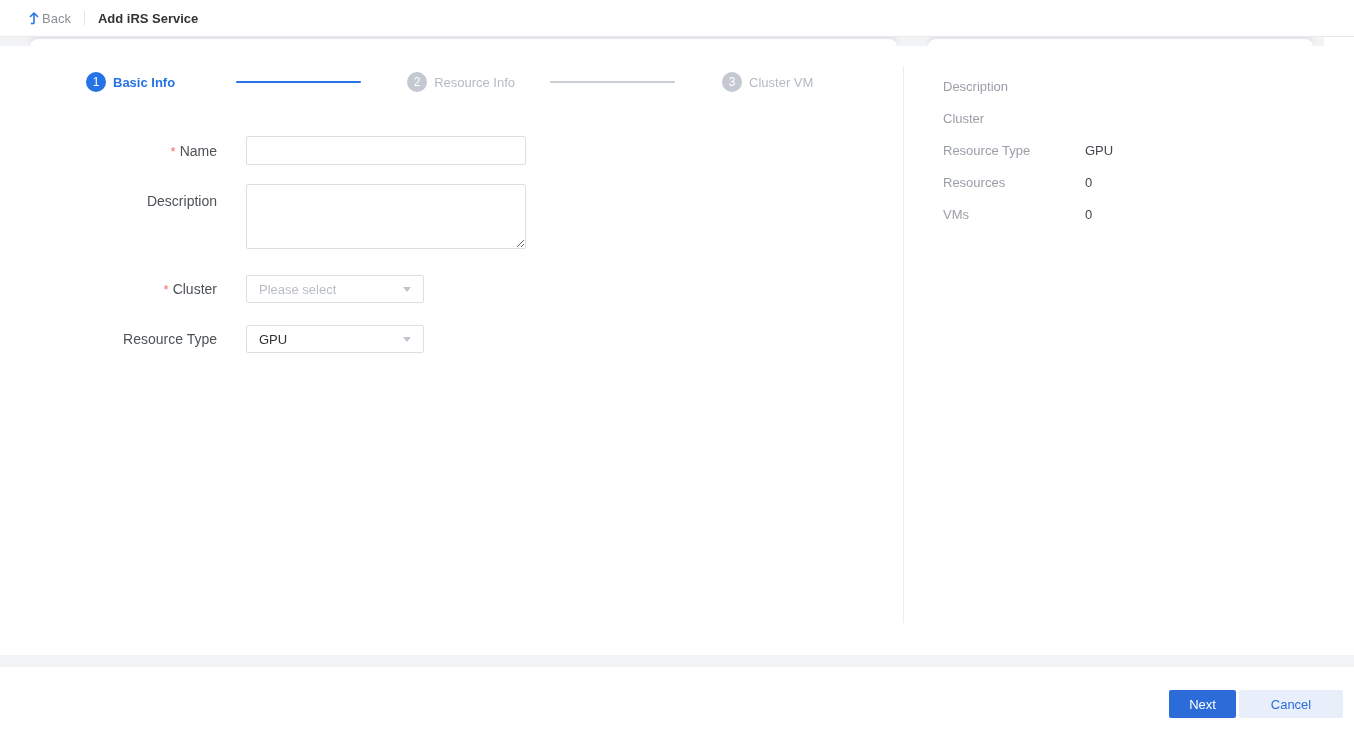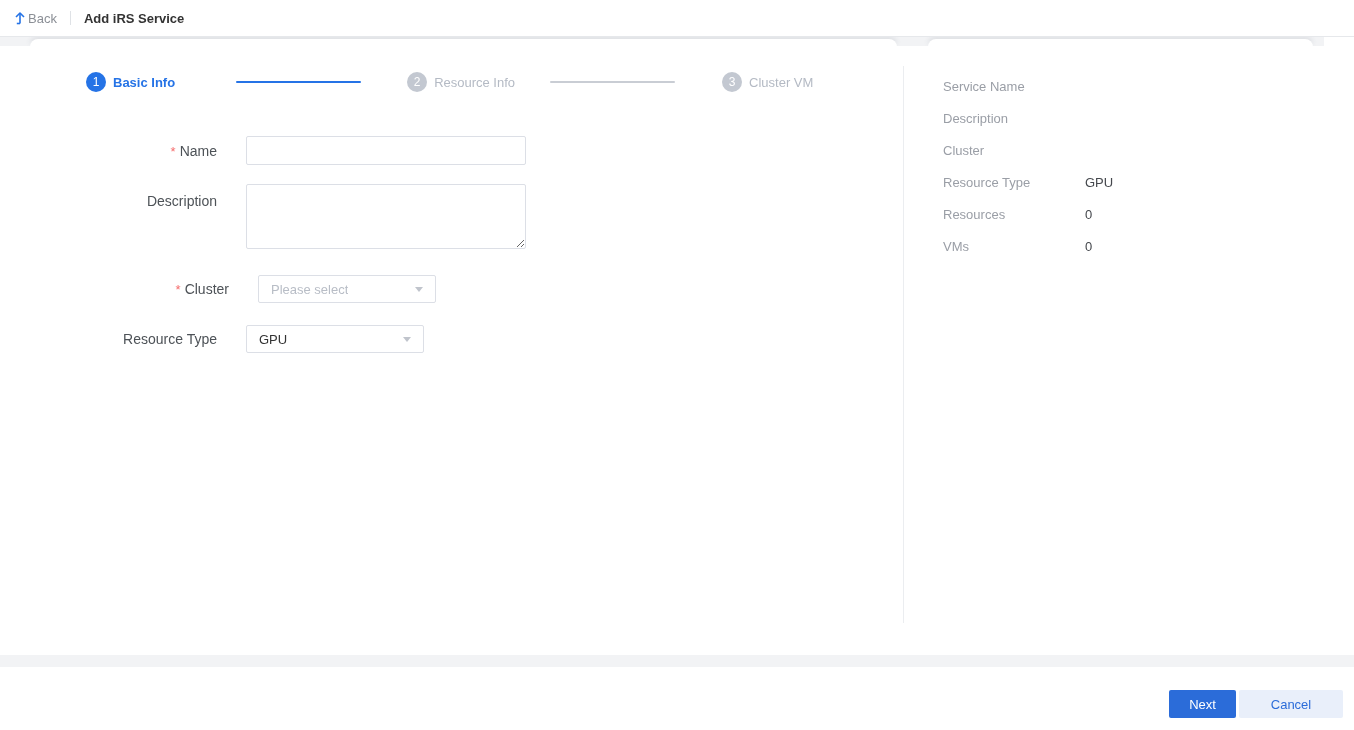--- a/index.html
+++ b/index.html
@@ -18,21 +18,21 @@
   body{
     position:relative;overflow:hidden;background:#ffffff;
     font-family:"Liberation Sans","DejaVu Sans",sans-serif;
     -webkit-font-smoothing:antialiased;color:#333;
   }
 
   
   .topbar{
     position:absolute;top:0;left:0;right:0;height:37px;background:#fff;
     border-bottom:1px solid #e6e8eb;display:flex;align-items:center;
-    padding-left:14px;z-index:5;
+    padding-left:28px;z-index:5;
   }
   .back-link{display:flex;align-items:center;cursor:pointer;}
   .back-link .arrow{display:inline-flex;margin-right:2px;}
   .back-link .back-text{font-size:13px;color:#8b8f96;}
   .topbar-sep{width:1px;height:14px;background:#dfe2e6;margin:0 13px;}
   .page-title{font-size:13px;font-weight:bold;color:#333;}
 
   
   .band-top{position:absolute;top:37px;left:0;width:1324px;height:9px;background:var(--band-bg);z-index:1;}
   .card-top{position:absolute;bottom:-1px;height:8px;background:#fff;border-radius:8px 8px 0 0;
@@ -57,21 +57,21 @@
   .connector.c2{margin-left:35px;margin-right:47px;}
 
   
   .form-area{position:absolute;top:90px;left:0;width:560px;}
   .form-row{display:flex;align-items:center;}
   .form-row .lbl{flex:0 0 217px;text-align:right;font-size:14px;color:#4d5257;white-space:nowrap;}
   .form-row .req{color:var(--required-asterisk);margin-right:4px;font-size:13px;}
   .form-row .ctl{margin-left:29px;}
   .row-desc{align-items:flex-start;margin-top:19px;}
   .row-desc .lbl{padding-top:9px;}
-  .row-cluster{margin-top:22px;padding-left:12px;}
+  .row-cluster{margin-top:22px;}
   .row-rtype{margin-top:22px;}
 
   input.text-input{width:280px;height:29px;border:1px solid #dcdfe6;border-radius:2px;
     padding:0 8px;font-size:13px;color:#333;outline:none;font-family:inherit;background:#fff;}
   textarea.text-area{width:280px;height:65px;border:1px solid #dcdfe6;border-radius:2px;
     padding:6px 8px;font-size:13px;color:#333;outline:none;resize:both;font-family:inherit;background:#fff;}
   .select{position:relative;width:178px;height:28px;border:1px solid #dcdfe6;border-radius:2px;
     background:#fff;display:flex;align-items:center;padding:0 24px 0 12px;cursor:pointer;}
   .select .sel-text{font-size:13px;color:#333;white-space:nowrap;overflow:hidden;}
   .select .sel-text.placeholder{color:#b8bdc6;}
@@ -168,24 +168,20 @@
           <span class="caret"></span>
         </div>
       </span>
     </div>
   </div>
 
   <div class="v-divider"></div>
 
   <aside class="summary">
     <div class="sum-row">
-      <span class="sum-label">Service Name</span>
-      <span class="sum-value"></span>
-    </div>
-    <div class="sum-row">
       <span class="sum-label">Description</span>
       <span class="sum-value"></span>
     </div>
     <div class="sum-row">
       <span class="sum-label">Cluster</span>
       <span class="sum-value"></span>
     </div>
     <div class="sum-row">
       <span class="sum-label">Resource Type</span>
       <span class="sum-value">GPU</span>

